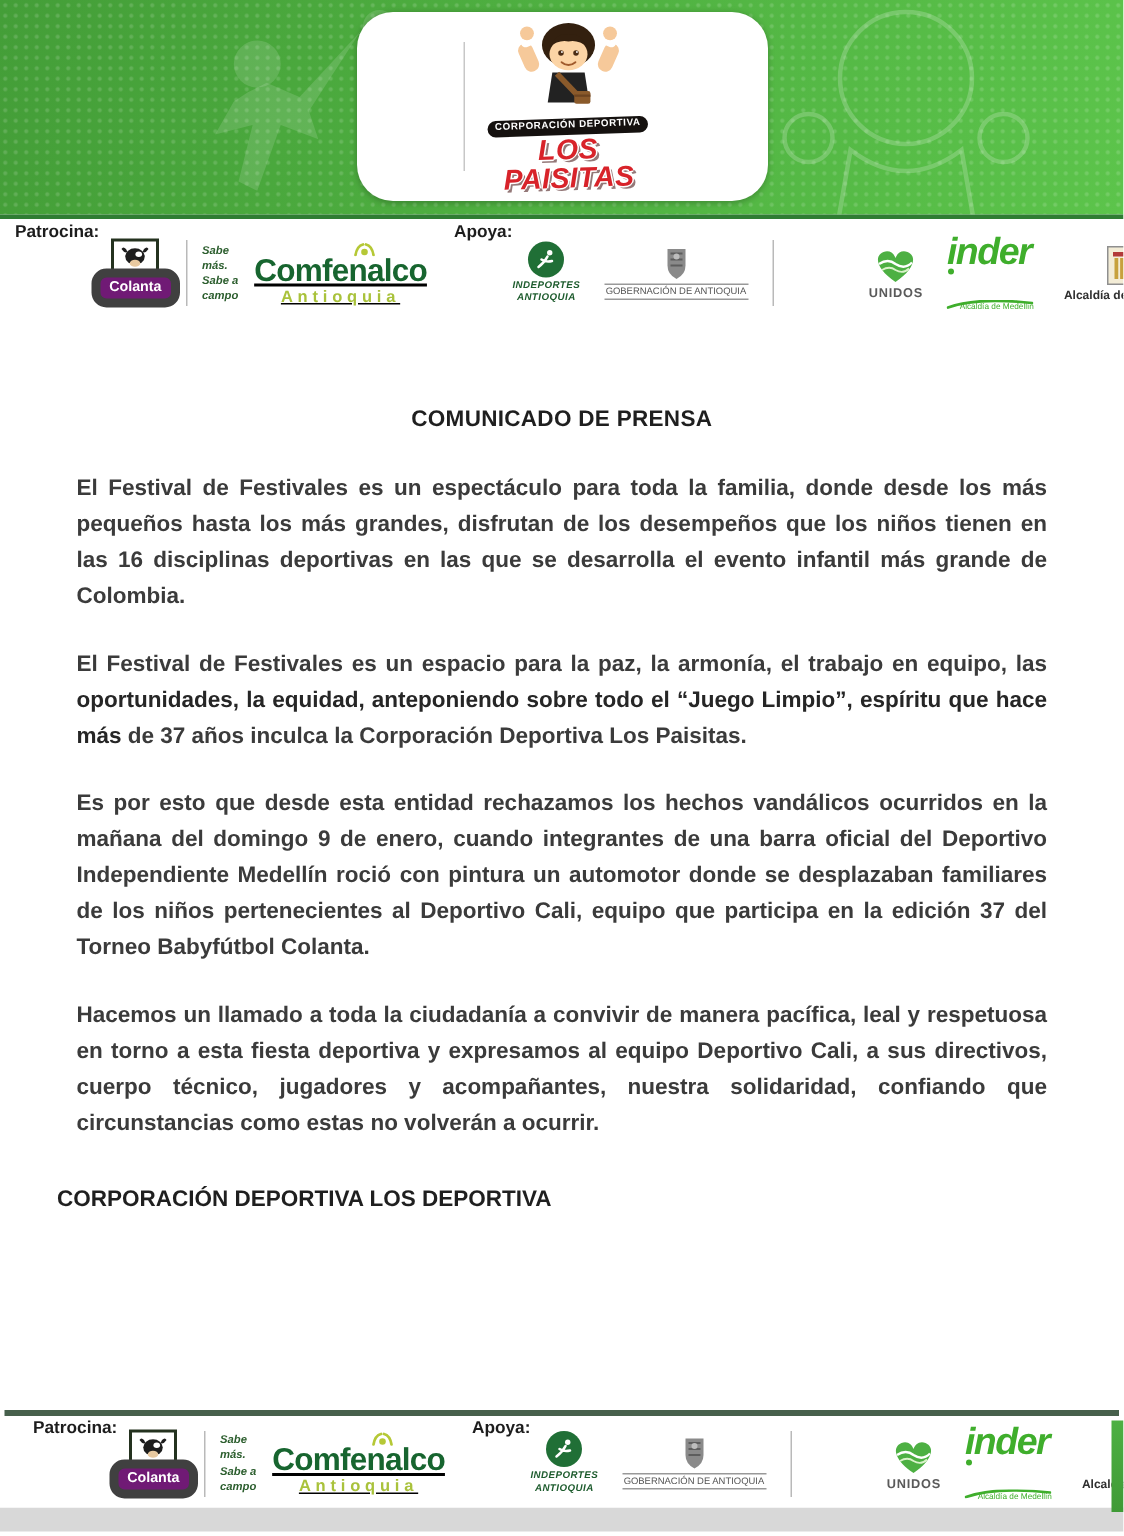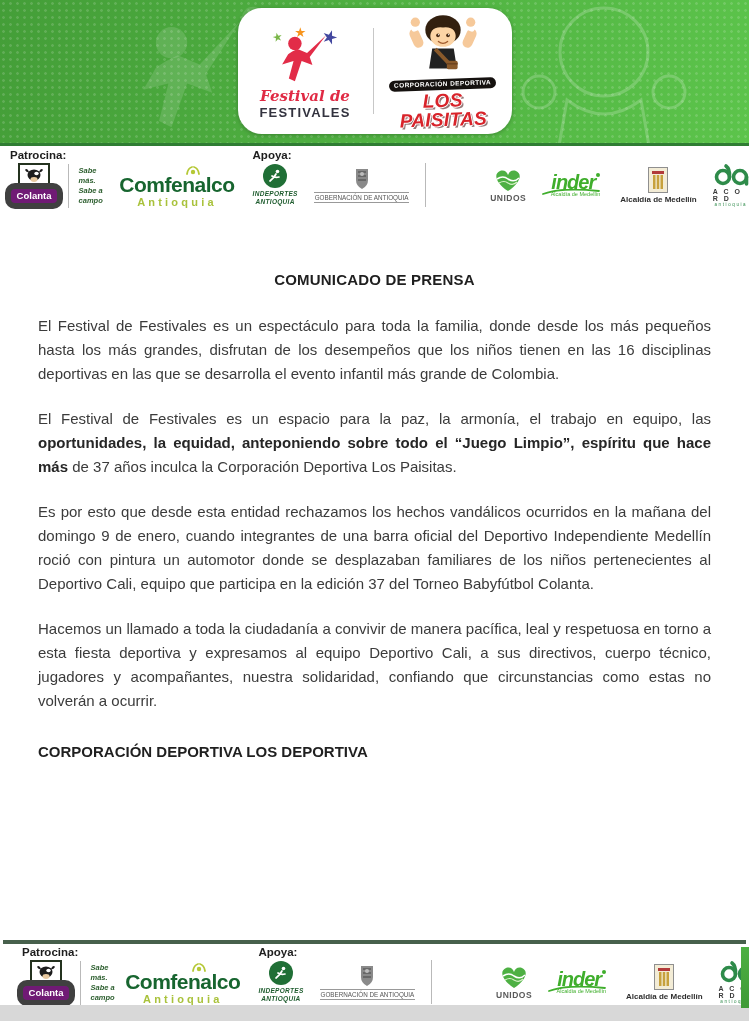--- a/index.html
+++ b/index.html
@@ -33,70 +33,70 @@
           font-weight:bold; letter-spacing:.4px; padding:2px 5px; border-radius:7px;
           transform:rotate(-2deg); margin-top:-4px; }
   .paisitas-name { font-size:19px; font-weight:900; font-style:italic; color:#d8232a;
           letter-spacing:.3px; transform:rotate(-2deg); margin-top:2px;
           text-shadow:-1px 0 #fff, 1px 0 #fff, 0 -1px #fff, 0 1px #fff, 2px 2px 0 rgba(60,10,10,.55); }
 
   
   .sponsor-bar { position:relative; background:#fff; height:69px; padding:3px 0 0 10px;
           display:flex; gap:18px; overflow:hidden; }
   .sponsor-bar.bottom { height:61px; padding-left:22px; padding-top:2px; }
-  .sp-group { display:flex; flex-direction:column; }
+  .sp-group { display:flex; flex-direction:row; }
   .sp-label { font-size:11.5px; font-weight:bold; color:#1d1d1d; margin-bottom:2px; }
   .sp-row { display:flex; align-items:center; gap:10px; }
   .sp-group.apoya .sp-row { gap:16px; }
   .vline { width:1px; height:44px; background:#b9b9b9; align-self:center; }
 
   .colanta { display:flex; flex-direction:column; align-items:center; width:48px; }
   .colanta-box { width:32px; height:24px; background:#fff; border:2px solid #24321f;
           display:flex; align-items:center; justify-content:center; }
   .colanta-oval { margin-top:-4px; background:#701a75; border:6px solid #404040; color:#fff;
           font-weight:bold; font-size:9.5px; padding:1px 6px 2px; border-radius:10px; }
   .colanta-slogan { font-size:7.5px; font-weight:bold; font-style:italic; color:#2c5e2e;
           text-align:left; line-height:1.35; }
-  .comfenalco { position:relative; text-align:center; padding-top:9px; }
+  .comfenalco { position:relative; text-align:center; padding-top:9px;text-decoration:underline; }
   .comf-icon { position:absolute; top:0; left:56%; width:18px; height:10px; }
   .comf-name { font-size:21px; font-weight:bold; color:#17652f; letter-spacing:-.5px; line-height:1; }
   .comf-sub { font-size:11px; font-weight:bold; color:#a9c23b; letter-spacing:3.2px; margin-top:1px; }
 
   .indeportes { display:flex; flex-direction:column; align-items:center; }
   .ind-circle { width:24px; height:24px; border-radius:50%; background:#206f36;
           display:flex; align-items:center; justify-content:center; }
   .ind-text { font-size:6.5px; font-weight:bold; font-style:italic; color:#1e5c2e;
           line-height:1.3; text-align:center; letter-spacing:.3px; margin-top:2px; }
   .gobernacion { display:flex; flex-direction:column; align-items:center; }
   .gob-text { font-size:6.3px; color:#555; border-top:1px solid #999; border-bottom:1px solid #999;
           padding:1px 1px; margin-top:2px; white-space:nowrap; }
   .unidos { display:flex; flex-direction:column; align-items:center;margin-left:48px; }
   .unidos-text { font-size:8.5px; font-weight:bold; color:#5a5a5a; letter-spacing:.5px; margin-top:0; }
   .inder { display:flex; flex-direction:column; align-items:flex-end; position:relative; padding-right:4px; }
-  .inder-name { font-size:20px; font-weight:900; font-style:italic; color:#3fae2c;
+  .inder-name { font-size:25px; font-weight:900; font-style:italic; color:#3fae2c;
           letter-spacing:-1px; line-height:.9; }
   .inder-name::after { content:""; display:inline-block; width:4px; height:4px; border-radius:50%;
           background:#3fae2c; vertical-align:top; margin-left:1px; }
   .inder-swoosh { width:58px; height:6px; margin-top:-2px; }
   .inder-sub { font-size:5.5px; color:#3fae2c; margin-top:-4px; }
   .alcaldia { display:flex; flex-direction:column; align-items:center; }
   .alc-crest { width:20px; height:26px; border:1px solid #8f8f8f; background:#f3ecd6;
           display:flex; align-items:center; justify-content:center; }
   .alc-text { font-size:8px; font-weight:bold; color:#2f2f2f; margin-top:2px; white-space:nowrap; }
   .acord { display:flex; flex-direction:column; align-items:center; }
   .acord-letters { font-size:7px; font-weight:bold; color:#3a3a3a; letter-spacing:2px; margin-top:1px; }
   .acord-sub { font-size:4.5px; color:#2e8b4a; letter-spacing:1.6px; }
 
   
   .doc { height:725px; padding:26px 38px 0 38px; color:#3b3b3b; overflow:hidden; }
   .date { text-align:right; font-weight:bold; font-size:13.5px; color:#1f1f1f; }
   .title { text-align:center; font-weight:bold; font-size:15px; letter-spacing:.2px;
           color:#1f1f1f; margin-top:30px; }
   #paragraphs { margin-top:26px; }
-  .para { font-size:15px; line-height:1.6; text-align:justify; margin:21px 0 0; }
+  .para { font-size:15px; line-height:1.6; text-align:justify; margin:21px 13px 0;font-weight:bold; }
   .para:first-child { margin-top:0; }
   .para b { color:#262626; }
   .closing { font-weight:bold; font-size:15px; color:#1f1f1f; margin-top:30px; }
 
   
   .footer-sep { height:4px; background:#47604c; margin:0 3px; }
   .bottom-strip { height:16px; background:#d8d8d8; }
   .footer-green-edge { position:absolute; right:0; bottom:16px; width:8px; height:61px;
           background:linear-gradient(180deg,#4db043,#3f9a36); z-index:5; }
 </style>
@@ -116,31 +116,20 @@
     <svg class="wm wm-right" viewBox="0 0 230 146">
       <g stroke="rgba(255,255,255,0.20)" stroke-width="3" fill="none">
         <circle cx="115" cy="52" r="44"></circle>
         <circle cx="50" cy="92" r="16"></circle>
         <circle cx="180" cy="92" r="16"></circle>
         <path d="M78 100 Q115 128 152 100 L160 146 L70 146 Z"></path>
       </g>
     </svg>
 
     <div class="logo-card">
-      <div class="festival">
-        <svg class="fest-figure" viewBox="0 0 110 92">
-          <polygon fill="#7ab648" points="14,10 15.6,14.8 20.7,14.8 16.5,17.8 18.1,22.7 14,19.7 9.9,22.7 11.5,17.8 7.3,14.8 12.4,14.8" transform="rotate(-12 14 16)"></polygon>
-          <polygon fill="#f7941d" points="48,2 49.8,7.4 55.7,7.4 50.9,10.8 52.7,16.3 48,12.9 43.3,16.3 45.1,10.8 40.3,7.4 46.2,7.4"></polygon>
-          <polygon fill="#43489f" points="92,6 94.5,13.6 102.5,13.6 96,18.3 98.5,25.9 92,21.2 85.5,25.9 88,18.3 81.5,13.6 89.5,13.6" transform="rotate(18 92 16)"></polygon>
-          <circle cx="40" cy="26" r="10" fill="#e22c48"></circle>
-          <polygon fill="#e22c48" points="44,34 58,40 86,14 62,46 66,58 50,52 40,82 31,78 38,52 21,57 30,42 36,38"></polygon>
-        </svg>
-        <div class="fest-script">Festival de</div>
-        <div class="fest-caps">FESTIVALES</div>
-      </div>
       <div class="card-divider"></div>
       <div class="paisitas">
         <svg class="boy" viewBox="0 0 90 78">
           <rect x="4" y="20" width="13" height="26" rx="6.5" fill="#f6c99a" transform="rotate(-24 10 33)"></rect>
           <rect x="73" y="20" width="13" height="26" rx="6.5" fill="#f6c99a" transform="rotate(24 80 33)"></rect>
           <rect x="3" y="14" width="14" height="9" rx="4" fill="#fff" transform="rotate(-24 10 18)"></rect>
           <rect x="73" y="14" width="14" height="9" rx="4" fill="#fff" transform="rotate(24 80 18)"></rect>
           <circle cx="9" cy="12" r="6" fill="#f6c99a"></circle>
           <circle cx="81" cy="12" r="6" fill="#f6c99a"></circle>
           <ellipse cx="45" cy="22" rx="23" ry="19" fill="#33200f"></ellipse>

